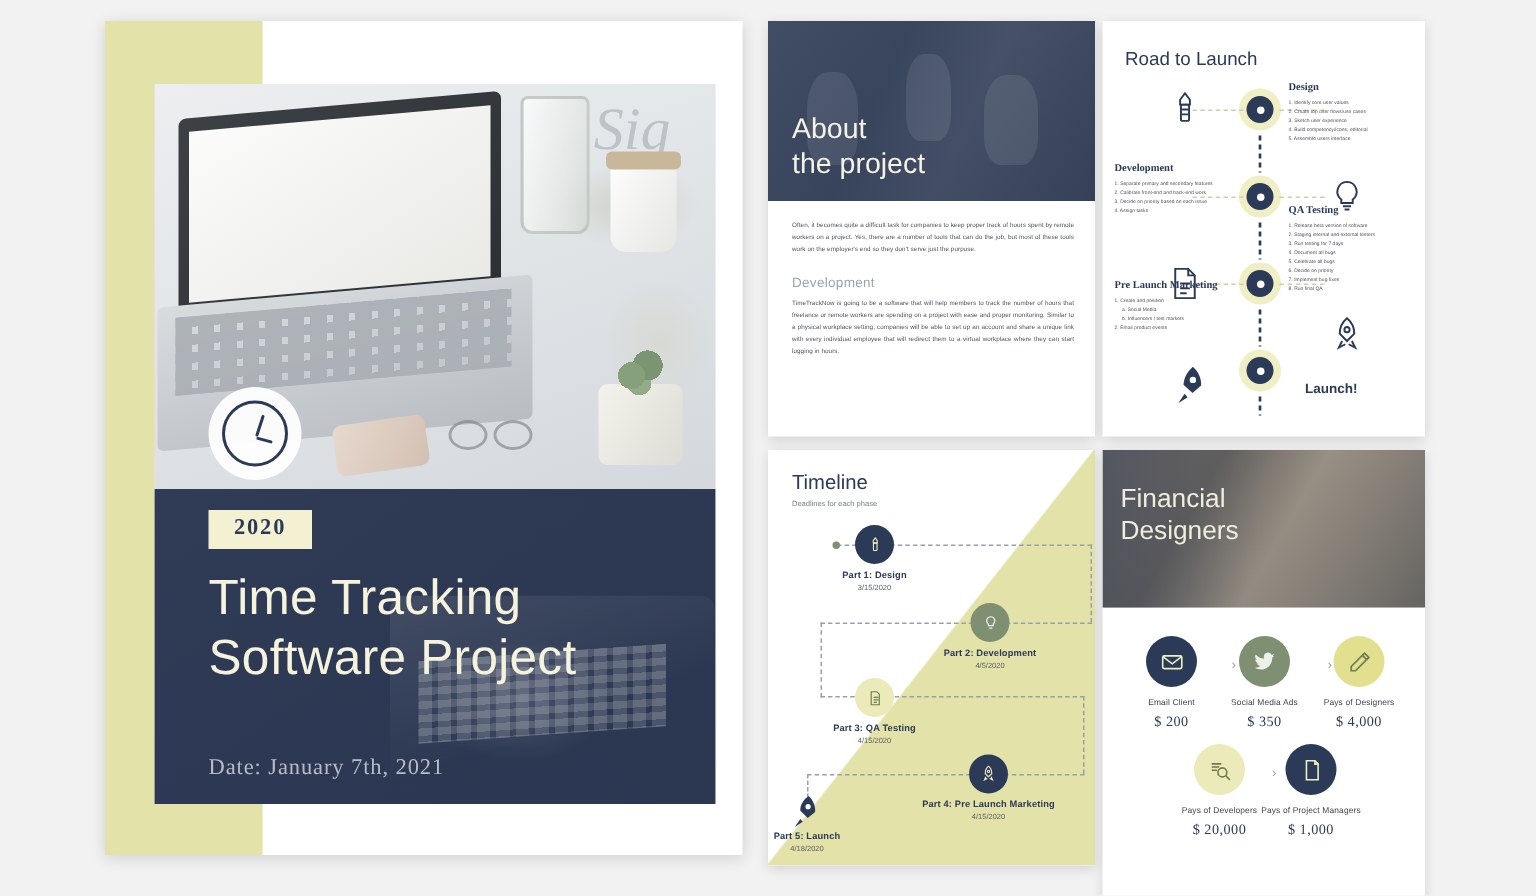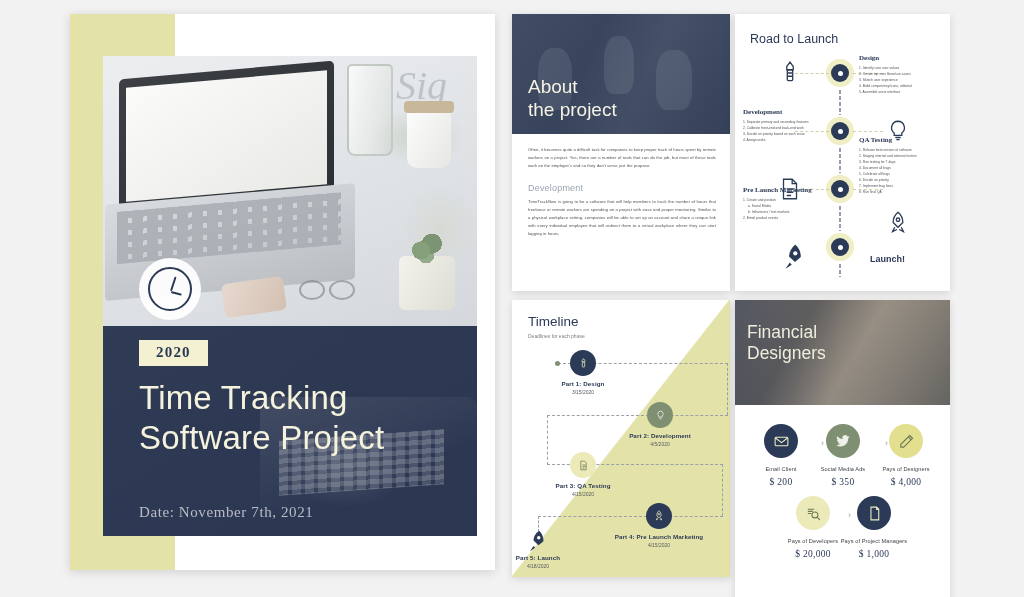--- a/index.html
+++ b/index.html
@@ -304,21 +304,21 @@
       </div>
 
       <div class="cover-lower">
         <div class="desk-hands"></div>
         <div class="kbd"></div>
         <div class="badge-2020">2020</div>
         <div class="cover-title">
           <div>Time Tracking</div>
           <div>Software Project</div>
         </div>
-        <div class="cover-date">Date: November 7th, 2021</div>
+        <div class="cover-date">Date: January 7th, 2021</div>
 
       </div>
     </div>
   </div>
 
   <div class="card" id="about-card">
     <div class="about-photo">
       <div class="fig" style="left:12%;top:28%;width:34px;height:62px"></div>
       <div class="fig" style="left:42%;top:18%;width:30px;height:58px"></div>
       <div class="fig" style="left:66%;top:30%;width:36px;height:60px"></div>

